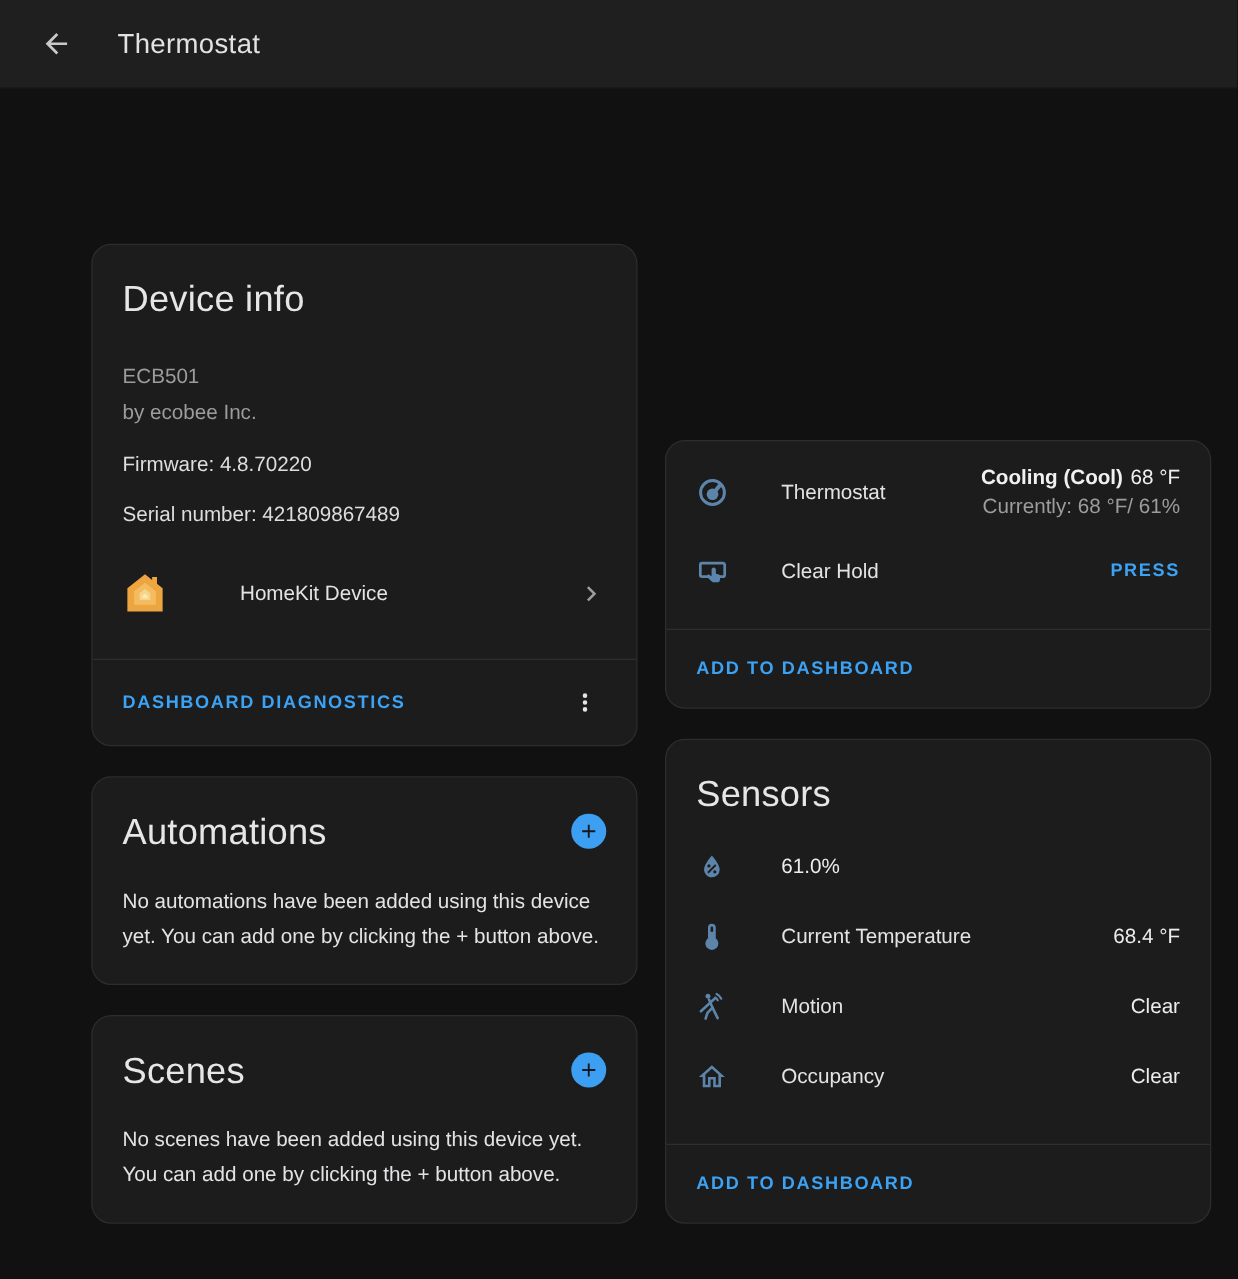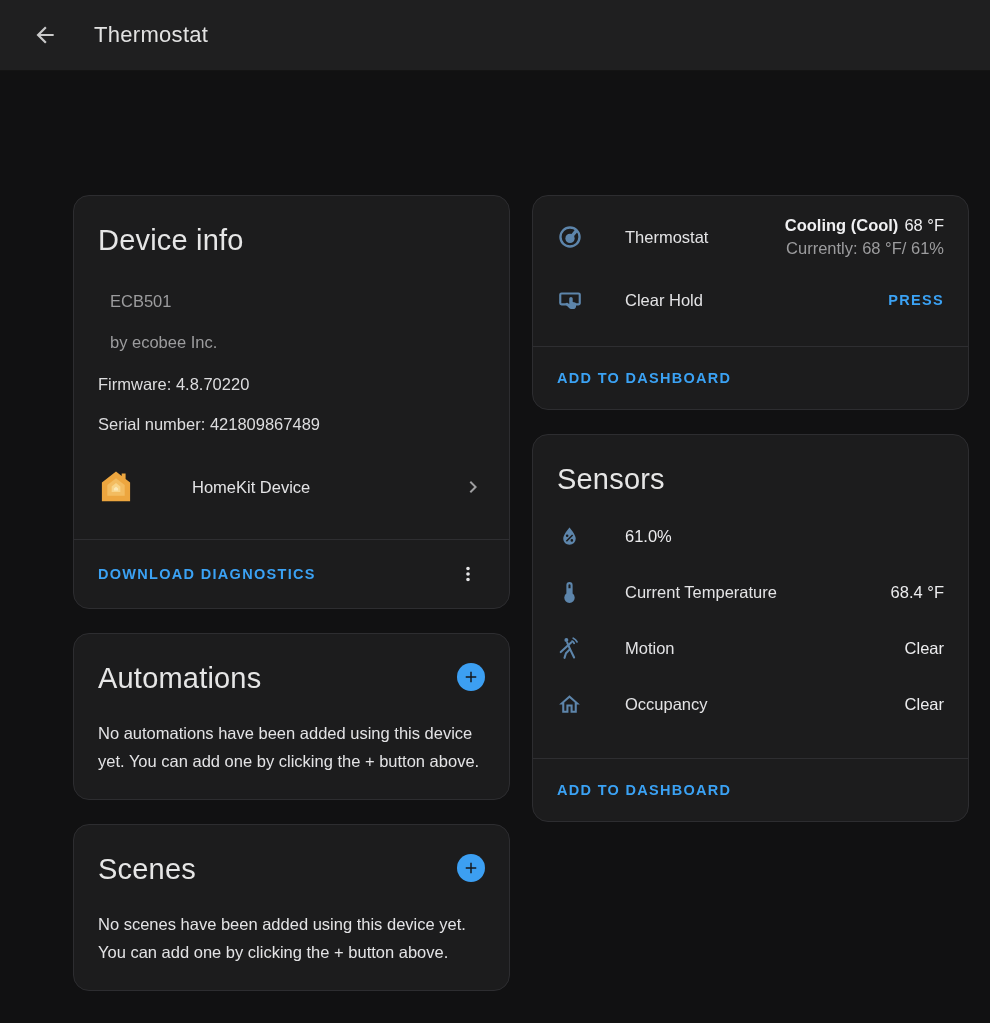--- a/index.html
+++ b/index.html
@@ -14,38 +14,38 @@
   .app-header {
     height:71px; background:#1f1f20; border-bottom:1px solid #141414;
     display:flex; align-items:center; padding:0 26px; gap:30px;
   }
   .icon-btn { background:none; border:none; padding:6px; cursor:pointer; display:flex; }
   .app-title { font-size:22px; font-weight:400; color:#e2e2e2; margin:0; letter-spacing:.3px; }
 
   
   .content {
     margin:124px 21px 0 53px;
-    display:flex; gap:22px; align-items:flex-start;padding-left:20px;
+    display:flex; gap:22px; align-items:flex-end;padding-left:20px;
   }
   .col { width:447px; display:flex; flex-direction:column; gap:24px; }
 
   
   .card { background:#1c1c1d; border:1px solid #2d2d30; border-radius:16px; overflow:hidden; }
   .card-pad { padding:24px 24px 20px; }
   .card-title { font-size:29px; font-weight:400; color:#e6e6e6; margin:4px 0 0; letter-spacing:.2px; }
   .divider { border-top:1px solid #2e2e31; }
   .card-footer { display:flex; align-items:center; justify-content:space-between; padding:17px 24px; min-height:62px; }
   .text-button {
     background:none; border:none; padding:0; cursor:pointer;
     color:#3ba2f4; font-size:14.5px; font-weight:700; letter-spacing:1.3px;
     font-family:"Liberation Sans", sans-serif;
   }
 
   
-  .muted { color:#9c9c9e; font-size:16.5px; line-height:29px; margin:12px; }
+  .muted { color:#9c9c9e; font-size:16.5px; line-height:29px; margin:0; }
   .info-block { margin-top:30px; }
   .info-line { color:#dddddf; font-size:16.5px; margin:14px 0 0; line-height:26px; }
   .homekit-row { display:flex; align-items:center; margin-top:26px; padding:6px 0 14px; cursor:pointer;gap:28px; }
   .homekit-label { flex:1; margin-left:30px; font-size:16.5px; color:#e3e3e5; }
 
   
   .rows { padding:6px 0 18px; }
   .entity-row { display:flex; align-items:center; padding:0 24px; min-height:56px; }
   .entity-row .eicon { width:26px; flex:none; margin-right:42px; display:flex; }
   .entity-row .elabel { flex:1; font-size:16.5px; color:#e3e3e5; }
@@ -117,21 +117,21 @@
           <span class="homekit-label">HomeKit Device</span>
           <span style="display:flex">
             <svg width="24" height="24" viewBox="0 0 24 24">
                 <path fill="#9e9ea0" d="M8.59,16.58L13.17,12L8.59,7.41L10,6L16,12L10,18L8.59,16.58Z"></path>
               </svg>
           </span>
         </div>
       </div>
       <div class="divider"></div>
       <div class="card-footer">
-        <button class="text-button">DOWNLOAD DIAGNOSTICS</button>
+        <button class="text-button">DASHBOARD DIAGNOSTICS</button>
         <button class="icon-btn">
           <span style="display:flex">
             <svg width="22" height="22" viewBox="0 0 24 24">
                 <path fill="#e4e4e6" d="M12,16A2,2 0 0,1 14,18A2,2 0 0,1 12,20A2,2 0 0,1 10,18A2,2 0 0,1 12,16M12,10A2,2 0 0,1 14,12A2,2 0 0,1 12,14A2,2 0 0,1 10,12A2,2 0 0,1 12,10M12,4A2,2 0 0,1 14,6A2,2 0 0,1 12,8A2,2 0 0,1 10,6A2,2 0 0,1 12,4Z"></path>
               </svg>
           </span>
         </button>
       </div>
     </section>
 

